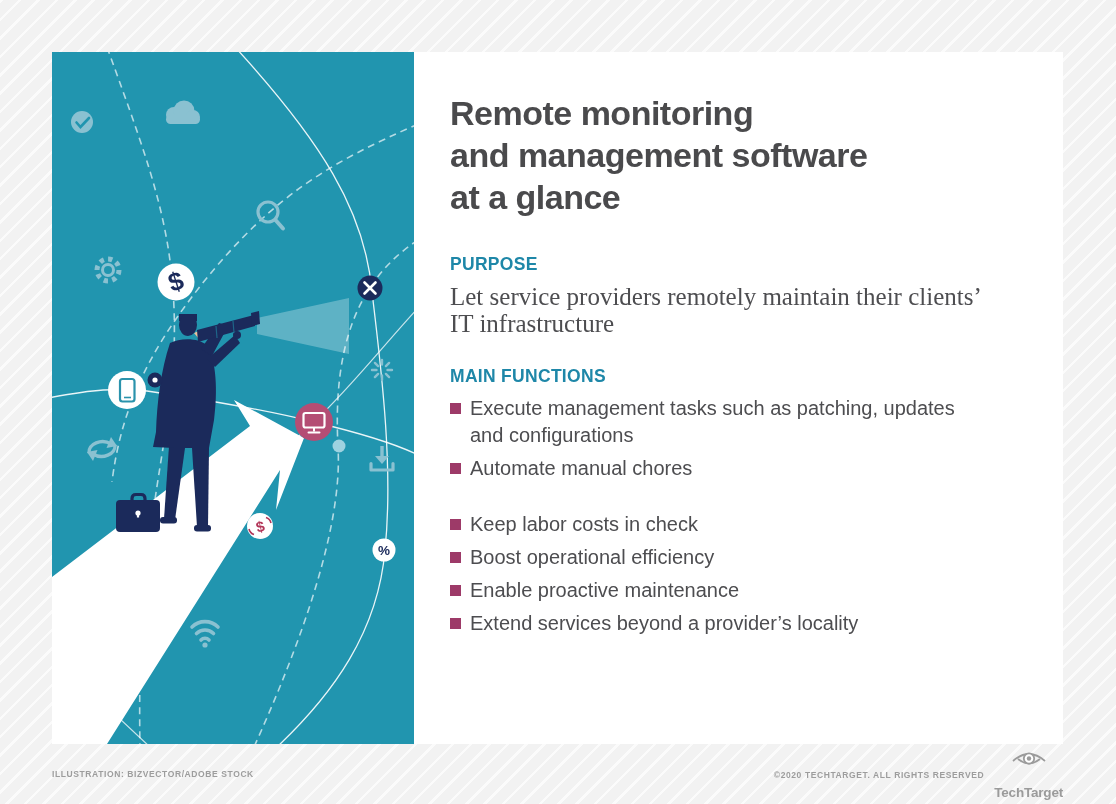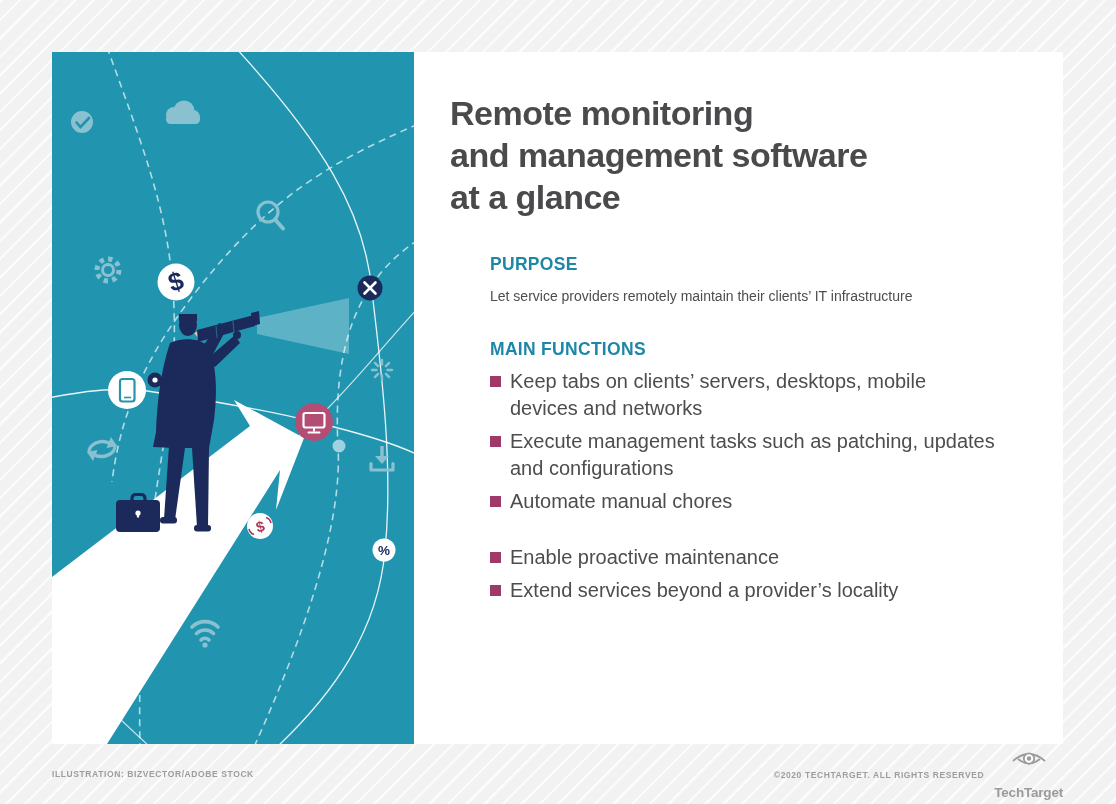--- a/index.html
+++ b/index.html
@@ -11,26 +11,26 @@
   .card{
     position:absolute;left:52px;top:52px;width:1011px;height:692px;
     display:flex;background:#ffffff;
   }
   .illus{width:362px;height:692px;flex:none;display:block;}
   .content{flex:1;box-sizing:border-box;padding:40px 28px 0 36px;background:#ffffff;}
   .title{
     font-weight:bold;font-size:34px;line-height:42px;letter-spacing:-0.5px;
     color:#4a4a4c;margin:0 0 36px 0;
   }
-  .section{margin-bottom:29px;margin-left:40px;}
+  .section{margin-bottom:29px;}
   .section-heading{
     font-weight:bold;font-size:17.5px;line-height:20px;letter-spacing:.3px;
     color:#1e87a8;margin:0 0 9px 0;
   }
-  .body-text{font-size:14px;line-height:27px;color:#4d4d50;max-width:550px;margin:0;}
+  .body-text{font-size:25px;line-height:27px;color:#4d4d50;max-width:550px;margin:0;font-family:Liberation Serif, serif;}
   ul.bullets{list-style:none;margin:0;padding:0;}
   ul.bullets li{display:flex;margin:0 0 6px 0;font-size:20px;line-height:27px;color:#4d4d50;}
   .sq{width:11px;height:11px;background:#9d3a68;flex:none;margin:8px 9px 0 0;}
   .bullet-text{max-width:485px;display:block;}
   .footer{
     position:absolute;left:52px;right:53px;top:744px;height:60px;
     display:flex;justify-content:space-between;align-items:center;
   }
   .credit,.copyright{
     font-size:8.5px;font-weight:bold;letter-spacing:.6px;color:#9d9d9d;
@@ -174,35 +174,39 @@
     <div class="section">
       <h2 class="section-heading">PURPOSE</h2>
       <p class="body-text">Let service providers remotely maintain their clients’ IT infrastructure</p>
     </div>
 
     <div class="section">
       <h2 class="section-heading">MAIN FUNCTIONS</h2>
       <ul class="bullets">
         <li>
           <span class="sq"></span>
-          <span class="bullet-text">Keep tabs on clients’ servers, desktops, mobile devices and networks</span>
-        </li>
-        <li>
-          <span class="sq"></span>
           <span class="bullet-text">Execute management tasks such as patching, updates and configurations</span>
         </li>
         <li>
           <span class="sq"></span>
           <span class="bullet-text">Automate manual chores</span>
         </li>
       </ul>
     </div>
 
     <div class="section">
       <ul class="bullets">
+        <li>
+          <span class="sq"></span>
+          <span class="bullet-text">Keep labor costs in check</span>
+        </li>
+        <li>
+          <span class="sq"></span>
+          <span class="bullet-text">Boost operational efficiency</span>
+        </li>
         <li>
           <span class="sq"></span>
           <span class="bullet-text">Enable proactive maintenance</span>
         </li>
         <li>
           <span class="sq"></span>
           <span class="bullet-text">Extend services beyond a provider’s locality</span>
         </li>
       </ul>
     </div>

